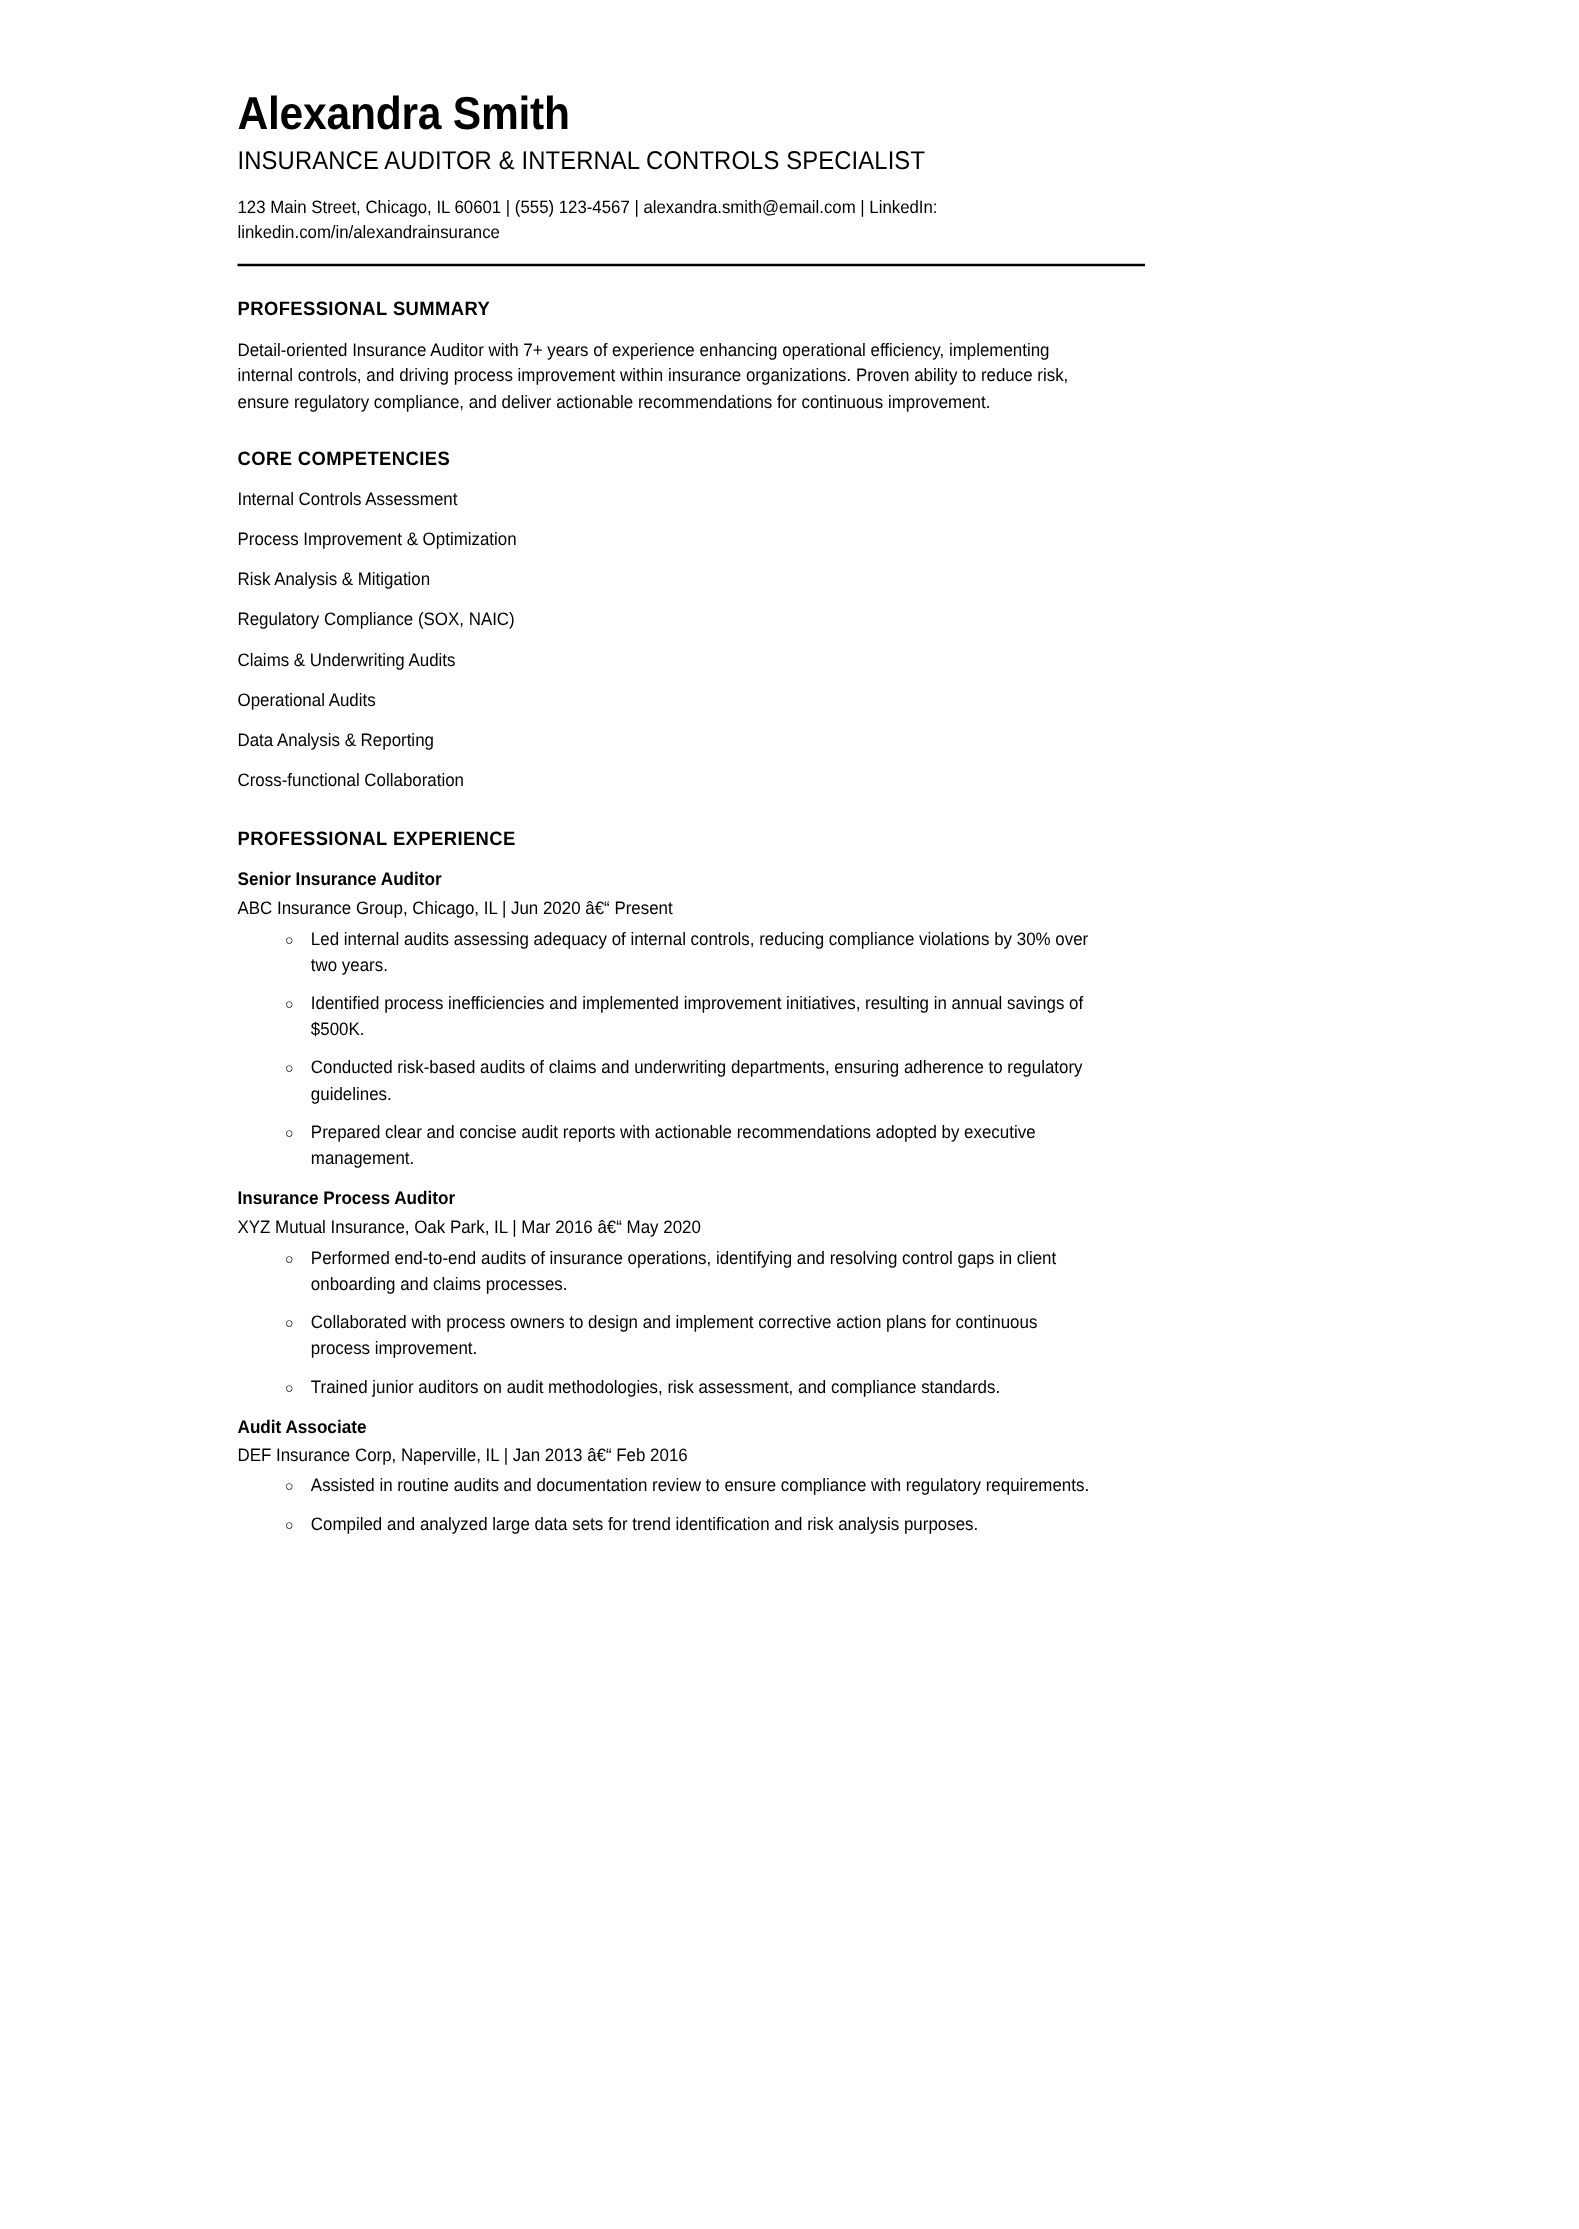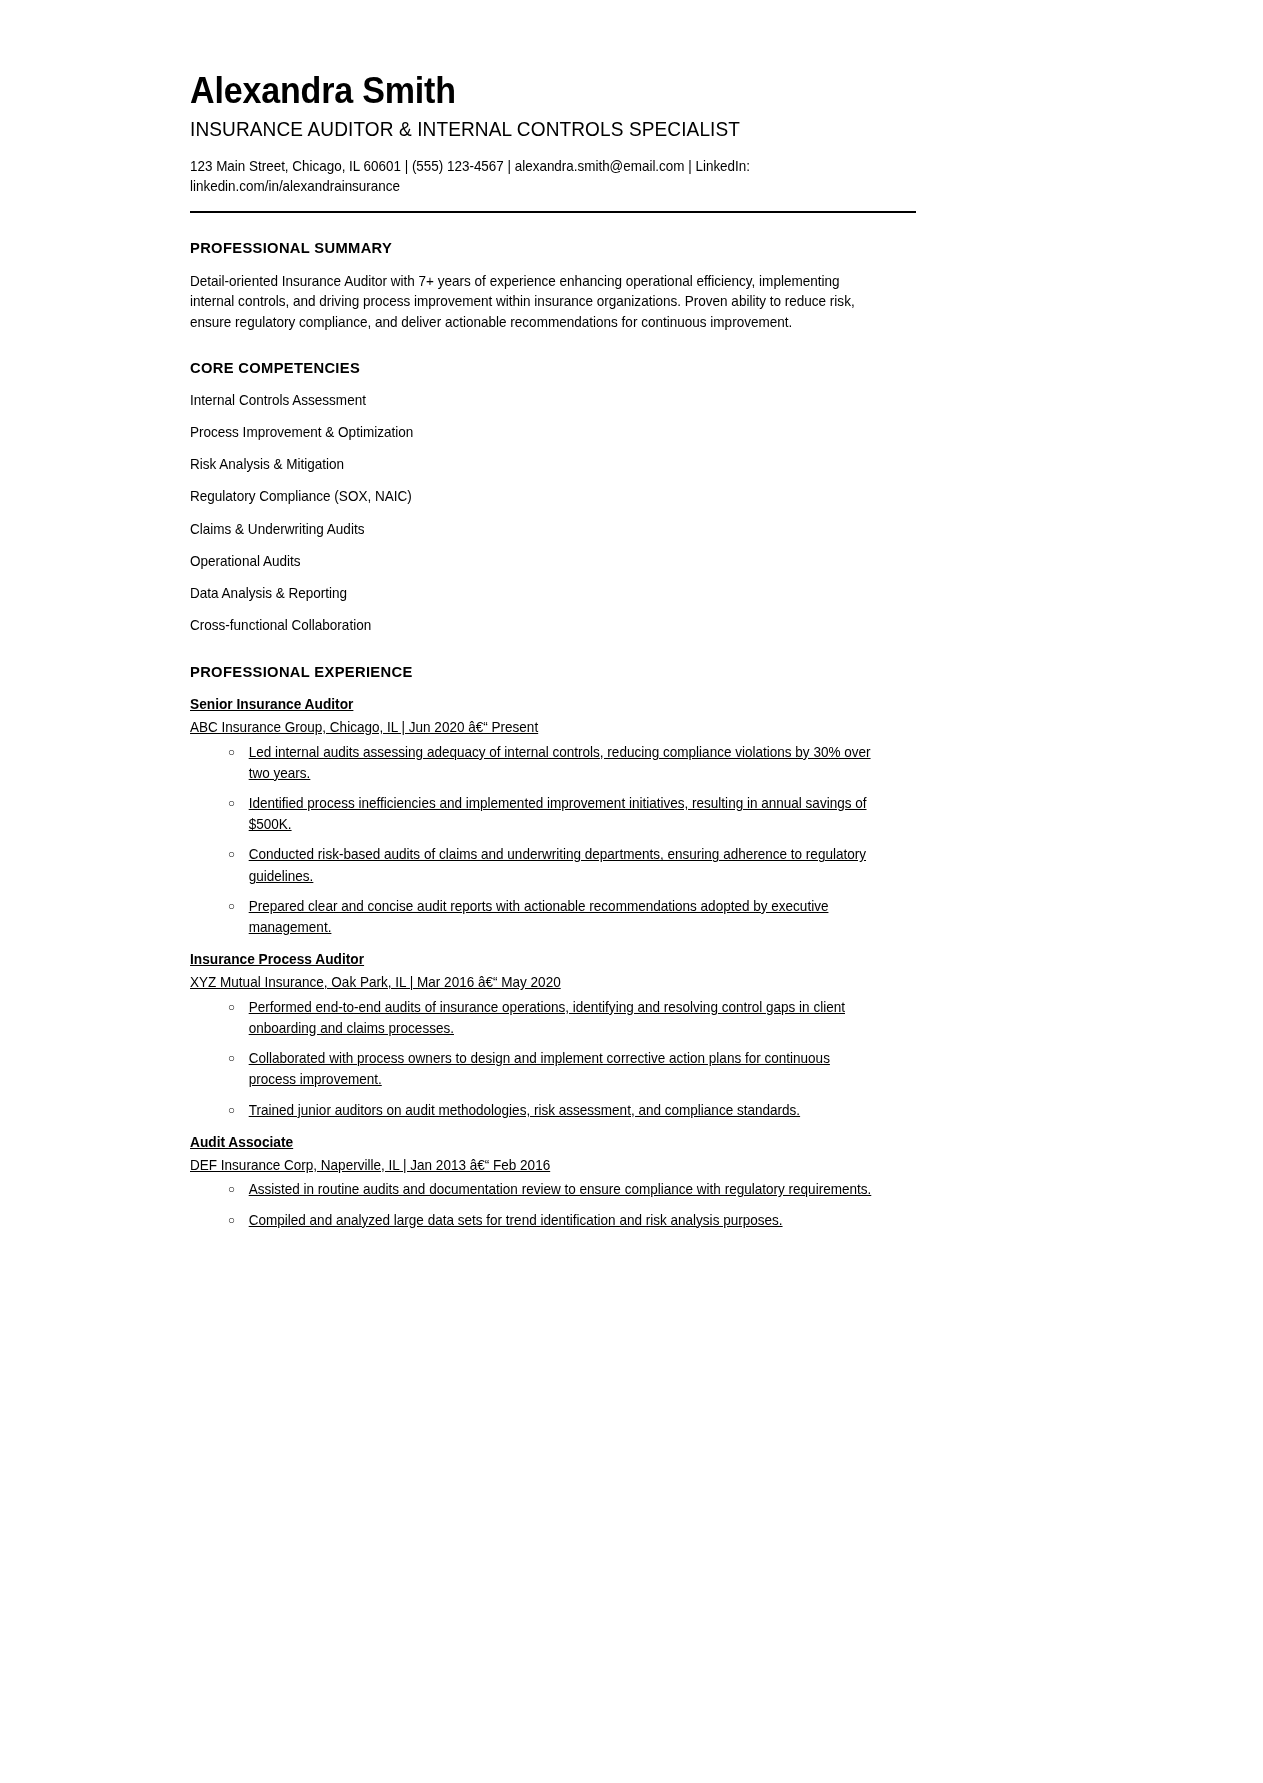--- a/index.html
+++ b/index.html
@@ -89,21 +89,21 @@
   }
   .competencies li {
     font-size: 14.4px;
     line-height: 1.3;
     margin: 0 0 13.5px 0;
     transform: scaleX(0.94);
     transform-origin: left center;
   }
 
   
-  .job { margin: 0 0 12px 0; text-decoration: underline; }
+  .job { margin: 0 0 12px 0; }
   .job-title {
     font-size: 14.6px;
     font-weight: bold;
     line-height: 1.3;
     margin: 0 0 4px 0;
     transform: scaleX(0.94);
     transform-origin: left center;
   }
   .job-meta {
     font-size: 14.4px;

